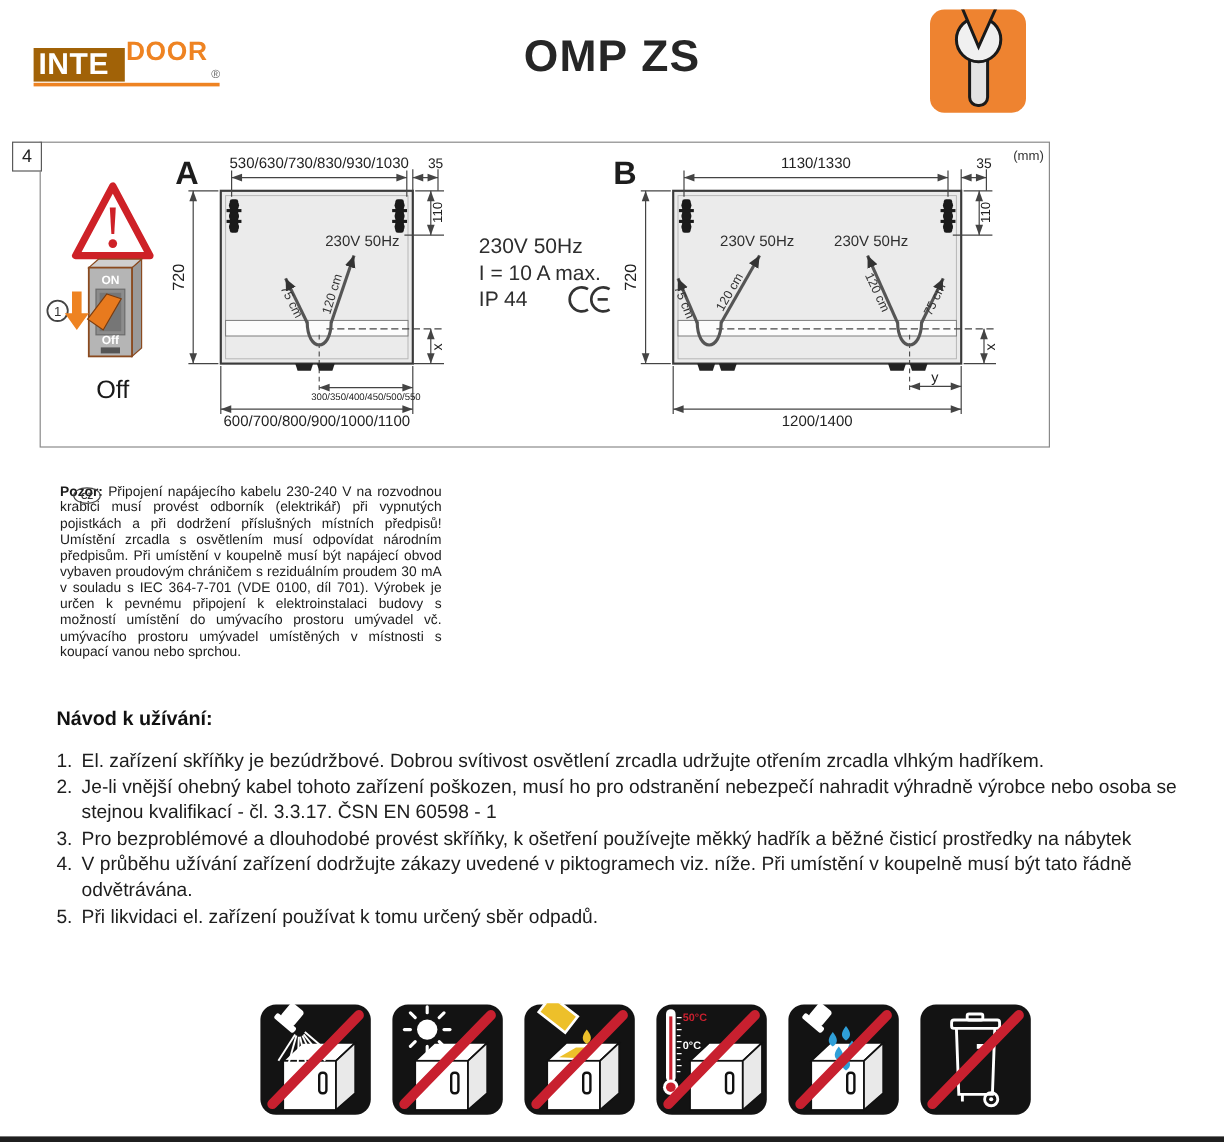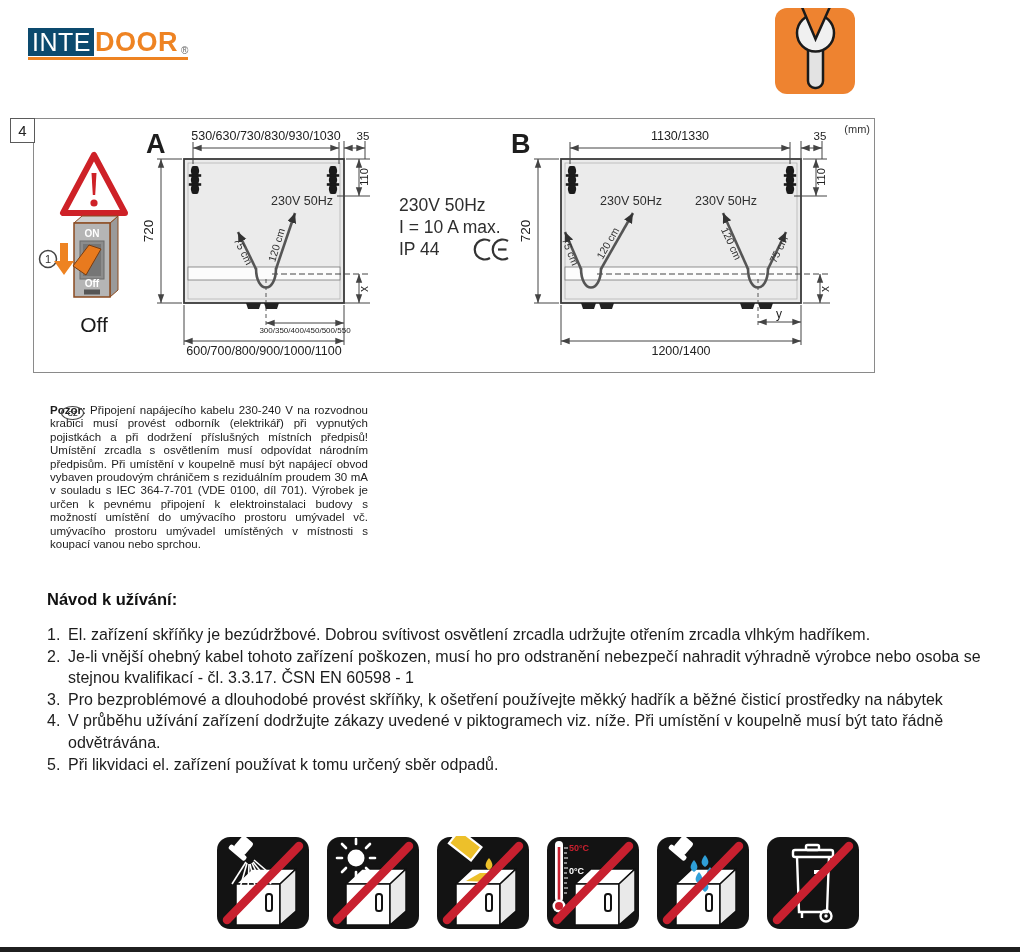--- a/index.html
+++ b/index.html
@@ -2,24 +2,24 @@
 <html><head>
 <meta charset="utf-8">
 <style>
   html,body{margin:0;padding:0;background:#ffffff;}
   .page{position:relative;width:1020px;height:952px;background:#ffffff;overflow:hidden;
         font-family:"Liberation Sans", sans-serif;color:#222;}
 
   
   .logo{position:absolute;left:28px;top:28px;display:inline-flex;align-items:flex-end;
         border-bottom:3px solid #ee8322;padding-bottom:1px;}
-  .logo-inte{background:#0c4a6e;color:#fff;font-weight:normal;font-size:25px;
-             letter-spacing:.5px;padding:1px 3px 0 4px;line-height:27px;}
-  .logo-door{color:#ee8322;font-weight:bold;font-size:27px;letter-spacing:.5px;
-             padding:1px 2px 0 1px;line-height:27px;}
+  .logo-inte{background:#a16207;color:#fff;font-weight:bold;font-size:25px;
+             letter-spacing:.5px;padding:1px 13px 0 4px;line-height:27px;}
+  .logo-door{color:#ee8322;font-weight:bold;font-size:22px;letter-spacing:.5px;
+             padding:1px 2px 12px 1px;line-height:27px;}
   .logo-reg{color:#666;font-size:10px;vertical-align:top;margin:-8px 0 0 1px;}
   .doc-title{position:absolute;left:0;right:0;top:26px;text-align:center;
              font-size:37px;font-weight:bold;color:#262626;letter-spacing:1px;}
   .wrench-badge{position:absolute;left:775px;top:8px;width:80px;height:86px;
                 background:#ee8330;border-radius:12px;}
 
   
   .panel{position:absolute;left:33px;top:118px;width:840px;height:253px;
          border:1.5px solid #8a8a8a;background:#fff;}
   .step-box{position:absolute;left:10px;top:118px;width:23px;height:23px;
@@ -88,20 +88,21 @@
 </svg>
 
 <div class="page">
 
   <div class="logo">
     <span class="logo-inte">INTE</span>
     <span class="logo-door">DOOR</span>
     <span class="logo-reg">®</span>
   </div>
 
+  <div class="doc-title">OMP ZS</div>
 
   <div class="wrench-badge">
     <svg viewBox="0 0 80 86" width="80" height="86">
       <rect x="33" y="33" width="15" height="47" rx="7" fill="#e3e3e3" stroke="#1a1a1a" stroke-width="2.5"></rect>
       <circle cx="40.5" cy="25" r="18.5" fill="#f0f0f0" stroke="#1a1a1a" stroke-width="2.5"></circle>
       <path d="M40.5,31 L24,-8 L58,-8 Z" fill="#ee8330" stroke="#1a1a1a" stroke-width="2.5"></path>
     </svg>
   </div>
 
   <div class="step-box">4</div>

